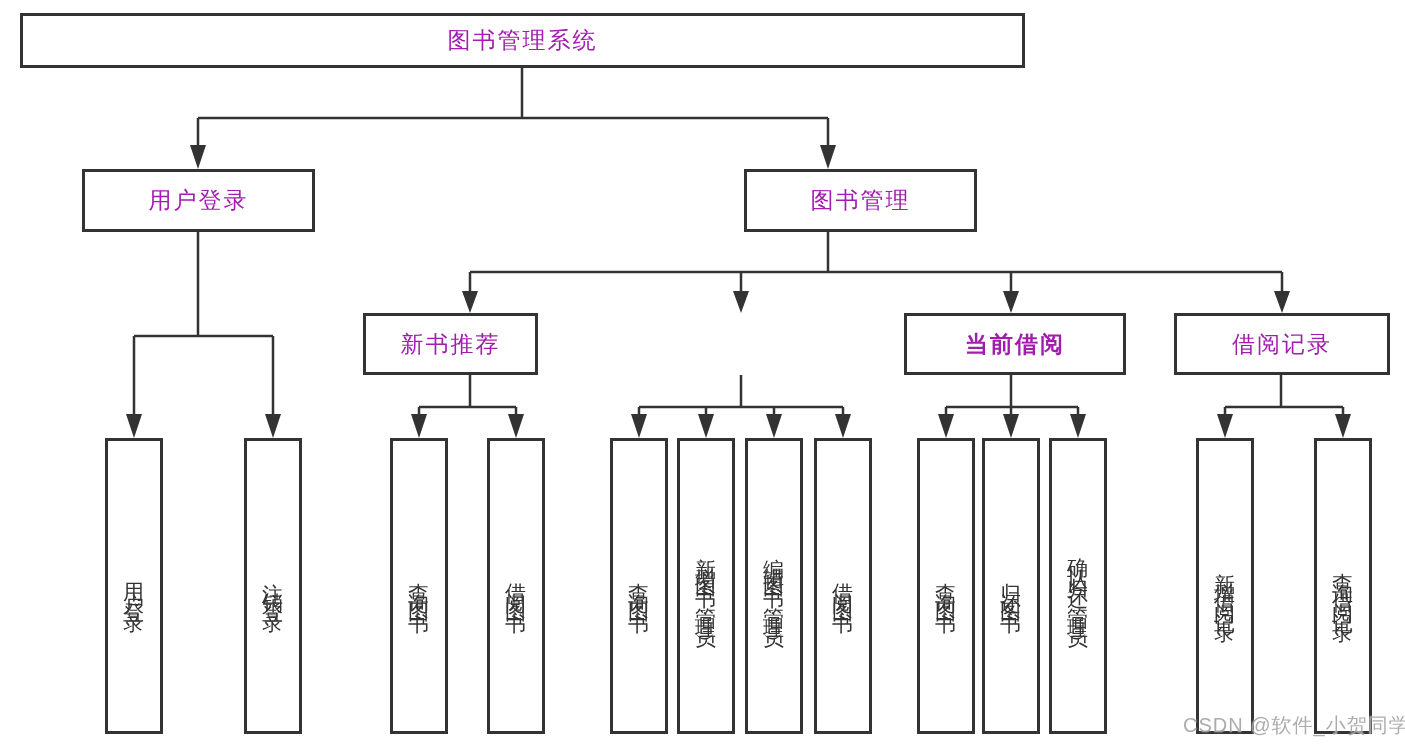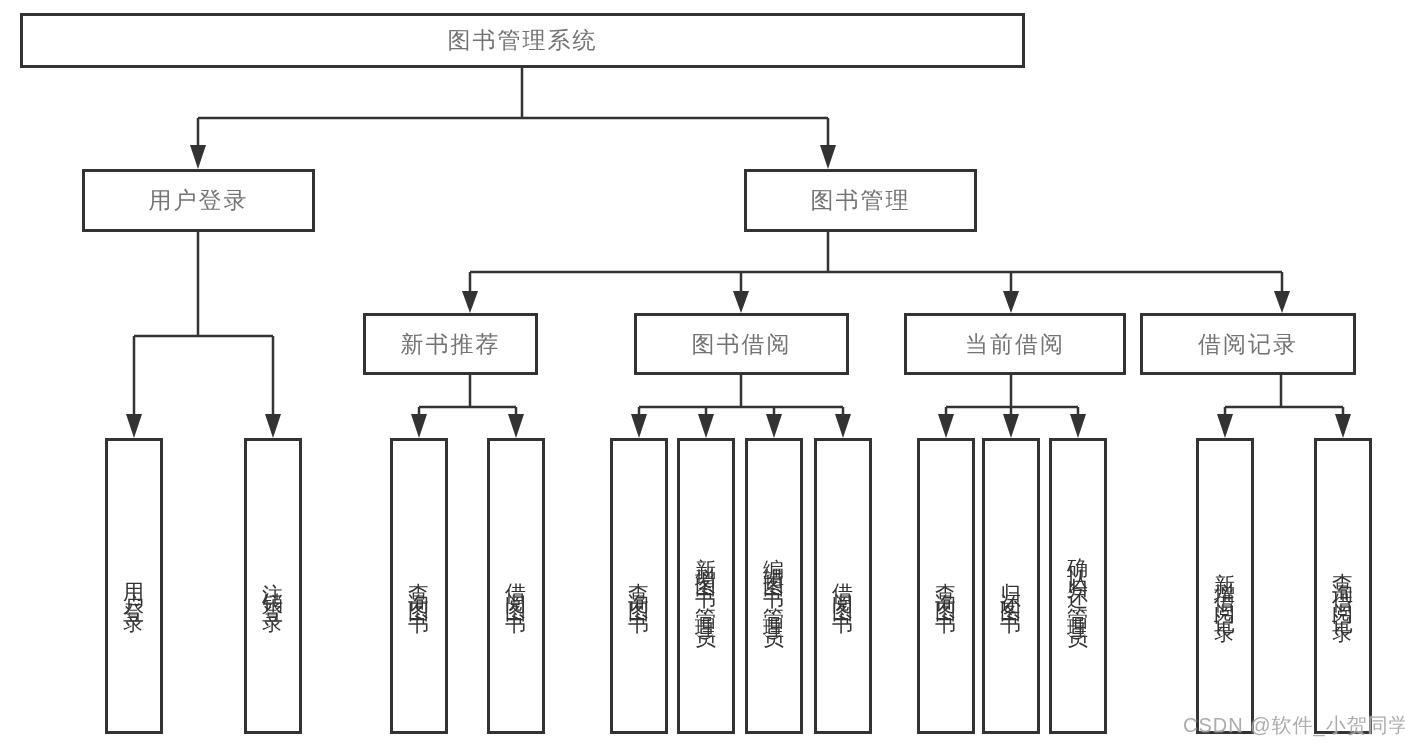--- a/index.html
+++ b/index.html
@@ -20,21 +20,21 @@
   .hbox {
     position: absolute;
     box-sizing: border-box;
     border: 3px solid #333333;
     background: #ffffff;
     display: flex;
     align-items: center;
     justify-content: center;
     font-size: 23px;
     letter-spacing: 2px;
-    color: #737373;
+    color: #a21caf;
     white-space: nowrap;
     text-align: center;
   }
   .vbox {
     position: absolute;
     box-sizing: border-box;
     border: 3px solid #333333;
     background: #ffffff;
     width: 58px;
     height: 296px;
@@ -51,22 +51,22 @@
     letter-spacing: 10px;
     line-height: 1;
     color: #333333;
   }
   
   #b-root        { left: 20px;   top: 13px;  width: 1005px; height: 55px; }
   #b-user-login  { left: 82px;   top: 169px; width: 233px;  height: 63px; }
   #b-book-mgmt   { left: 744px;  top: 169px; width: 233px;  height: 63px; }
   #b-new-book    { left: 363px;  top: 313px; width: 175px;  height: 62px; }
   #b-borrowing   { left: 634px;  top: 313px; width: 215px;  height: 62px; }
-  #b-current     { left: 904px;  top: 313px; width: 222px;  height: 62px; }
-  #b-records     { left: 1140px; top: 313px; width: 216px;  height: 62px; }
+  #b-current     { left: 904px;  top: 313px; width: 222px;  height: 62px; font-weight: bold; }
+  #b-records     { left: 1174px; top: 313px; width: 216px;  height: 62px; }
   
   #v-login   { left: 105px;  }
   #v-logout  { left: 244px;  }
   #v-nb-q    { left: 390px;  }
   #v-nb-b    { left: 487px;  }
   #v-bb-q    { left: 610px;  }
   #v-bb-add  { left: 677px;  }
   #v-bb-edit { left: 745px;  }
   #v-bb-bor  { left: 814px;  }
   #v-cb-q    { left: 917px;  }
@@ -144,23 +144,20 @@
   <div id="b-user-login" class="hbox">
     <span>用户登录</span>
   </div>
   <div id="b-book-mgmt" class="hbox">
     <span>图书管理</span>
   </div>
 
   <div id="b-new-book" class="hbox">
     <span>新书推荐</span>
   </div>
-  <div id="b-borrowing" class="hbox">
-    <span>图书借阅</span>
-  </div>
   <div id="b-current" class="hbox">
     <span>当前借阅</span>
   </div>
   <div id="b-records" class="hbox">
     <span>借阅记录</span>
   </div>
 
   <div id="v-login" class="vbox">
     <span>用户登录</span>
   </div>

